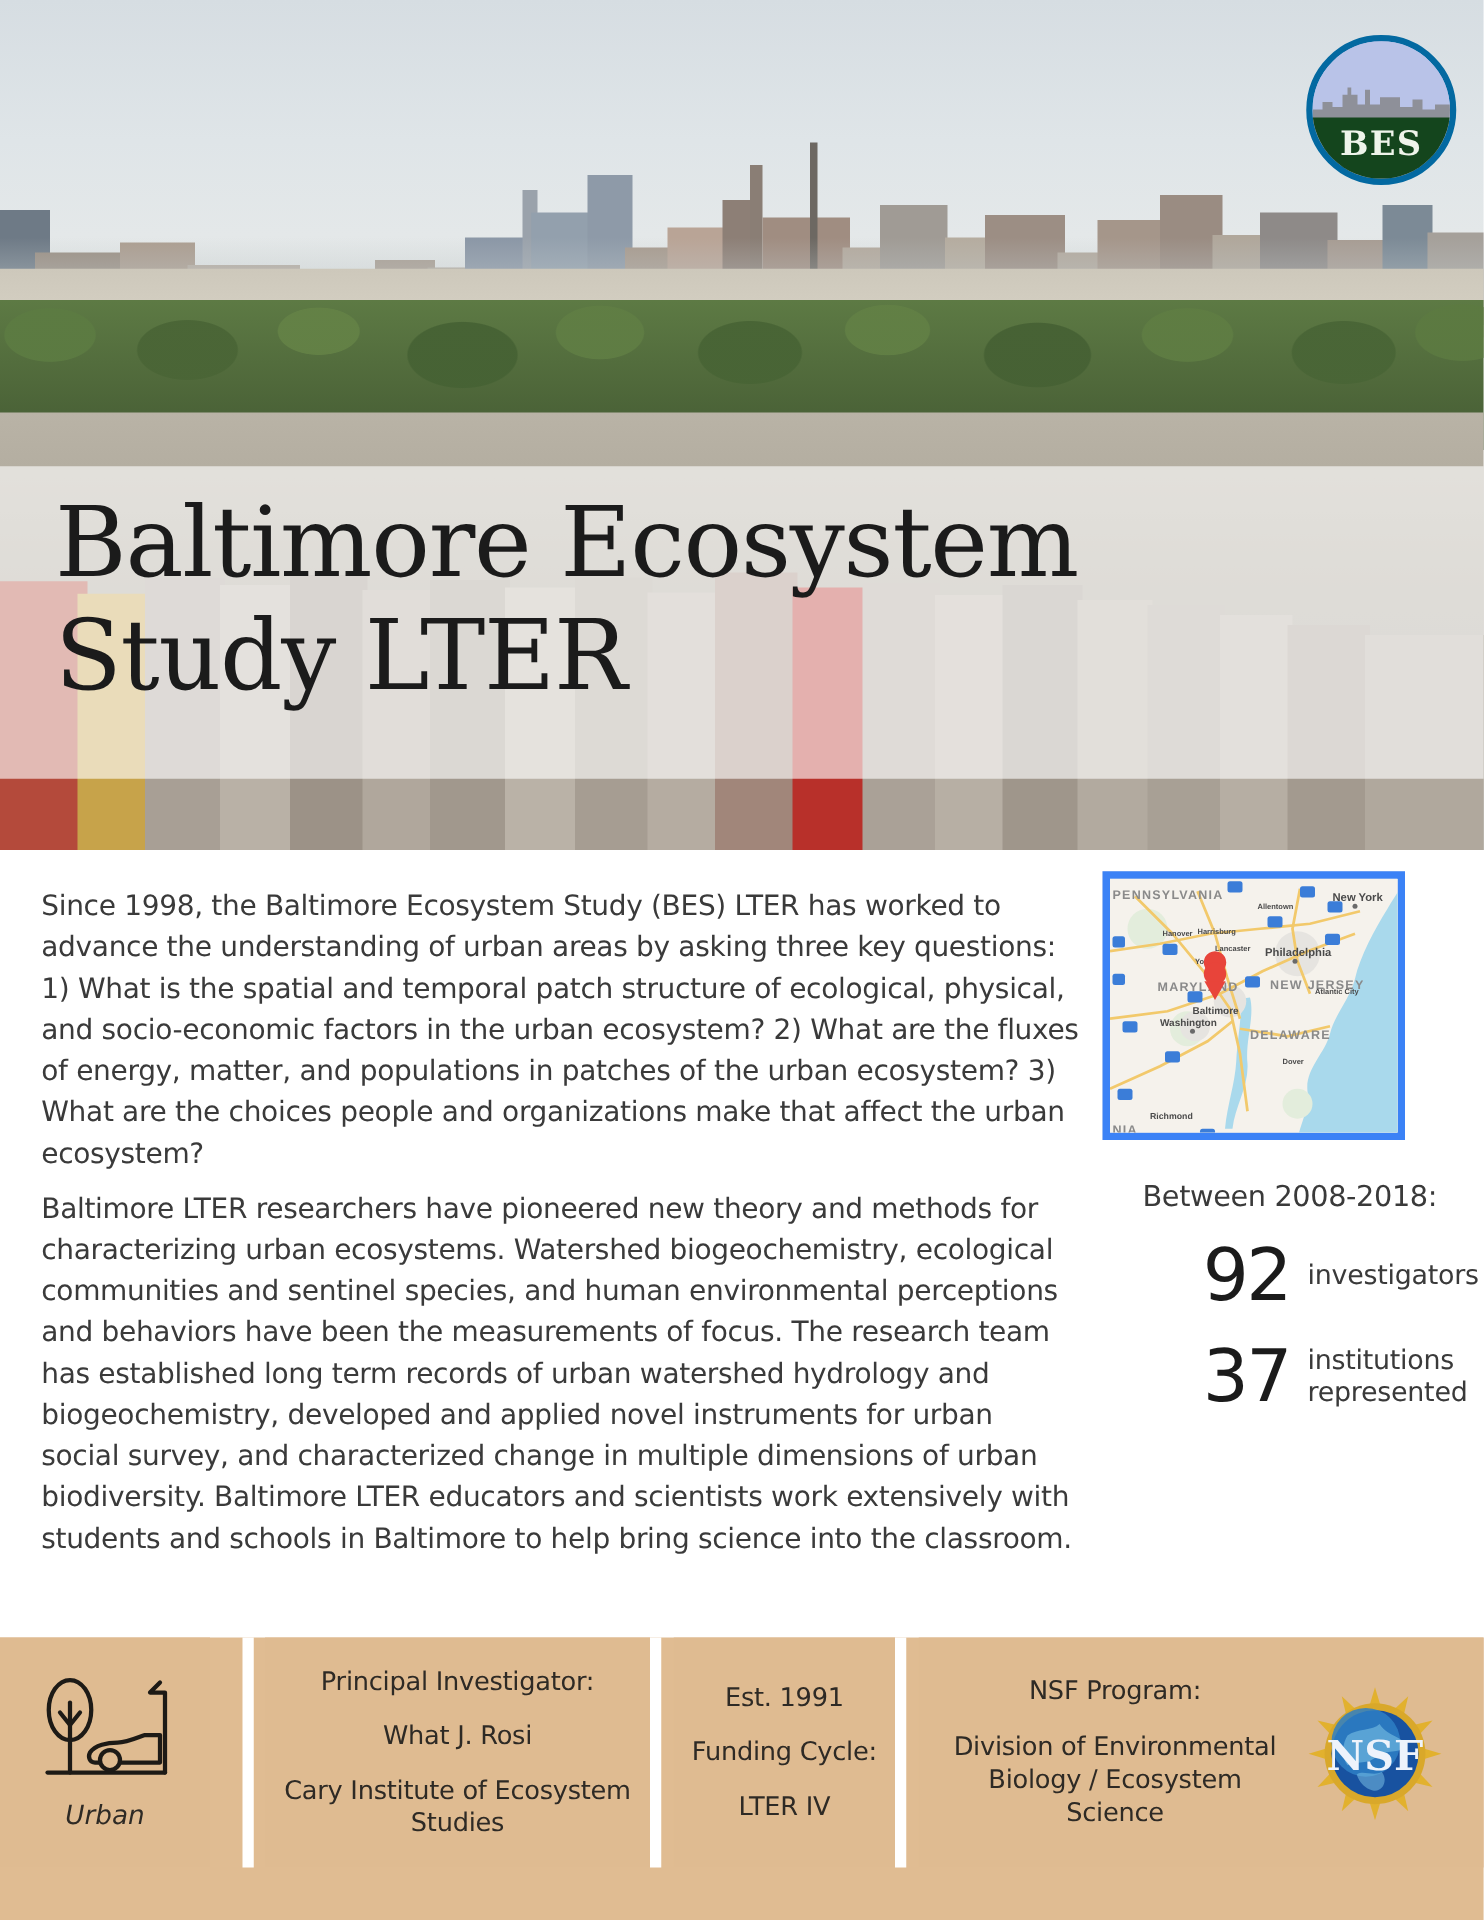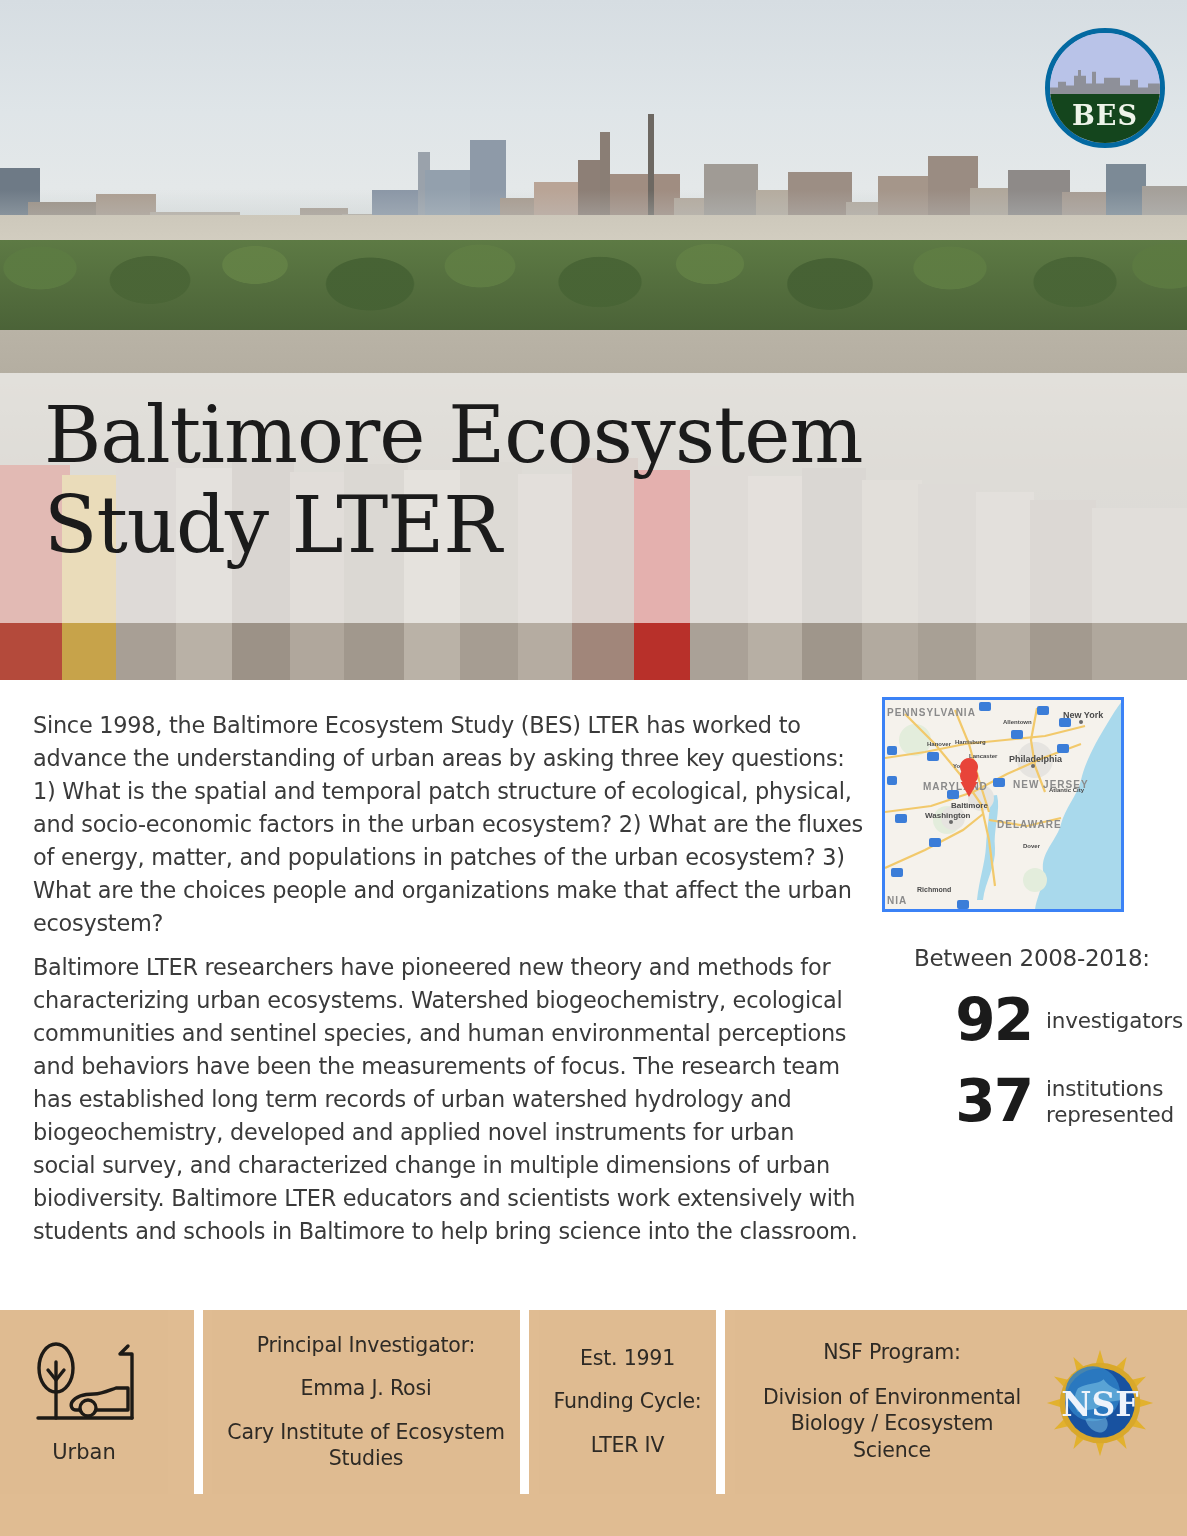--- a/index.html
+++ b/index.html
@@ -107,48 +107,48 @@
   .para{
     font-size:22.4px; line-height:1.47; color:#3a3a3a;
     font-family:"DejaVu Sans", sans-serif;
     letter-spacing:-.25px;
   }
   .para + .para{ margin-top:12px; }
 
   
   .map-wrap{
     position:absolute; left:882px; top:17px; width:242px; height:215px;
-    border:3px solid #3b82f6; overflow:hidden; background:#f2efe9;
+    border:6px solid #3b82f6; overflow:hidden; background:#f2efe9;
   }
   .map-land{ position:absolute; inset:0; background:#f4f1ea; }
 
   
   .stats{ position:absolute; left:914px; top:265px; width:300px; }
   .stats-head{
     font-size:23px; color:#3a3a3a; letter-spacing:-.3px; margin-bottom:22px;
   }
   .stat-row{ display:flex; align-items:center; margin-bottom:26px; }
   .stat-num{
-    font-size:58px; line-height:.95; color:#1b1b1b; font-weight:700;
+    font-size:58px; line-height:.95; color:#1b1b1b; font-weight:400;
     letter-spacing:-2px; text-align:right; min-width:118px;
   }
   .stat-lbl{
     font-size:21.5px; line-height:1.18; color:#3a3a3a; margin-left:14px;
     letter-spacing:-.2px;
   }
 
   
   .footer{
     position:absolute; left:0; top:1310px; width:1187px; height:226px;
     background:#e0bc92;
   }
   .fpanel{ position:absolute; top:0; height:184px; background:#dfbb91; }
   .fgap{ position:absolute; top:0; height:184px; background:#ffffff; width:9px; }
 
-  .f-icon{ left:0;   width:168px; }
+  .f-icon{ left:0;   width:168px;font-style:italic; }
   .f-pi{   left:212px; width:308px; }
   .f-est{  left:539px; width:177px; }
   .f-nsf{  left:735px; width:452px; }
 
   .fp-inner{
     width:100%; height:100%;
     display:flex; flex-direction:column; align-items:center; justify-content:center;
     padding:14px 12px;
   }
   .fline{ font-size:20.5px; color:#2e2a25; line-height:1.25; text-align:center; letter-spacing:-.2px; }
@@ -363,21 +363,21 @@
           <circle cx="60" cy="68" r="8" fill="#dfbb91"></circle>
         </g>
       </svg>
       <div class="urban-label">Urban</div>
     </div>
   </div>
 
   <div class="fpanel f-pi">
     <div class="fp-inner">
       <div class="fline">Principal Investigator:</div>
-      <div class="fline">Emma J. Rosi</div>
+      <div class="fline">What J. Rosi</div>
       <div class="fline">Cary Institute of Ecosystem Studies</div>
     </div>
   </div>
 
   <div class="fpanel f-est">
     <div class="fp-inner">
       <div class="fline">Est. 1991</div>
       <div class="fline">Funding Cycle:</div>
       <div class="fline">LTER IV</div>
     </div>

